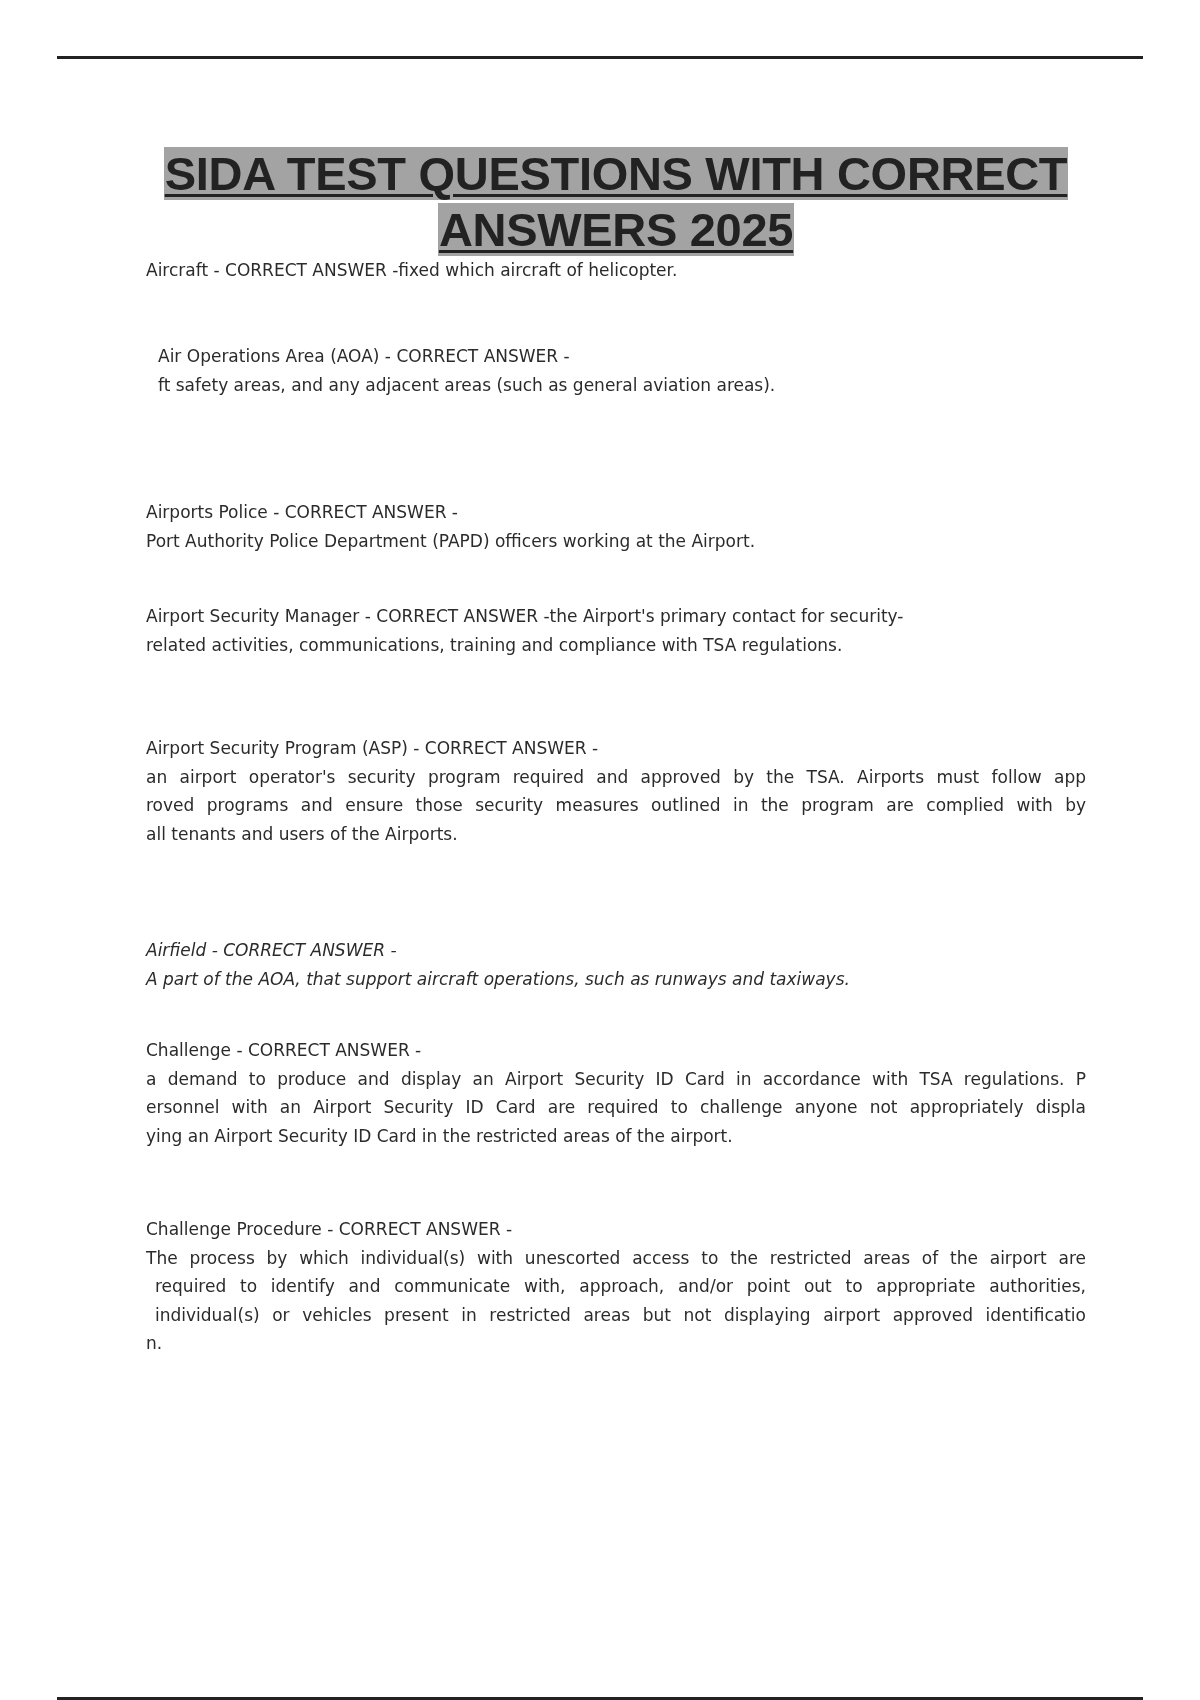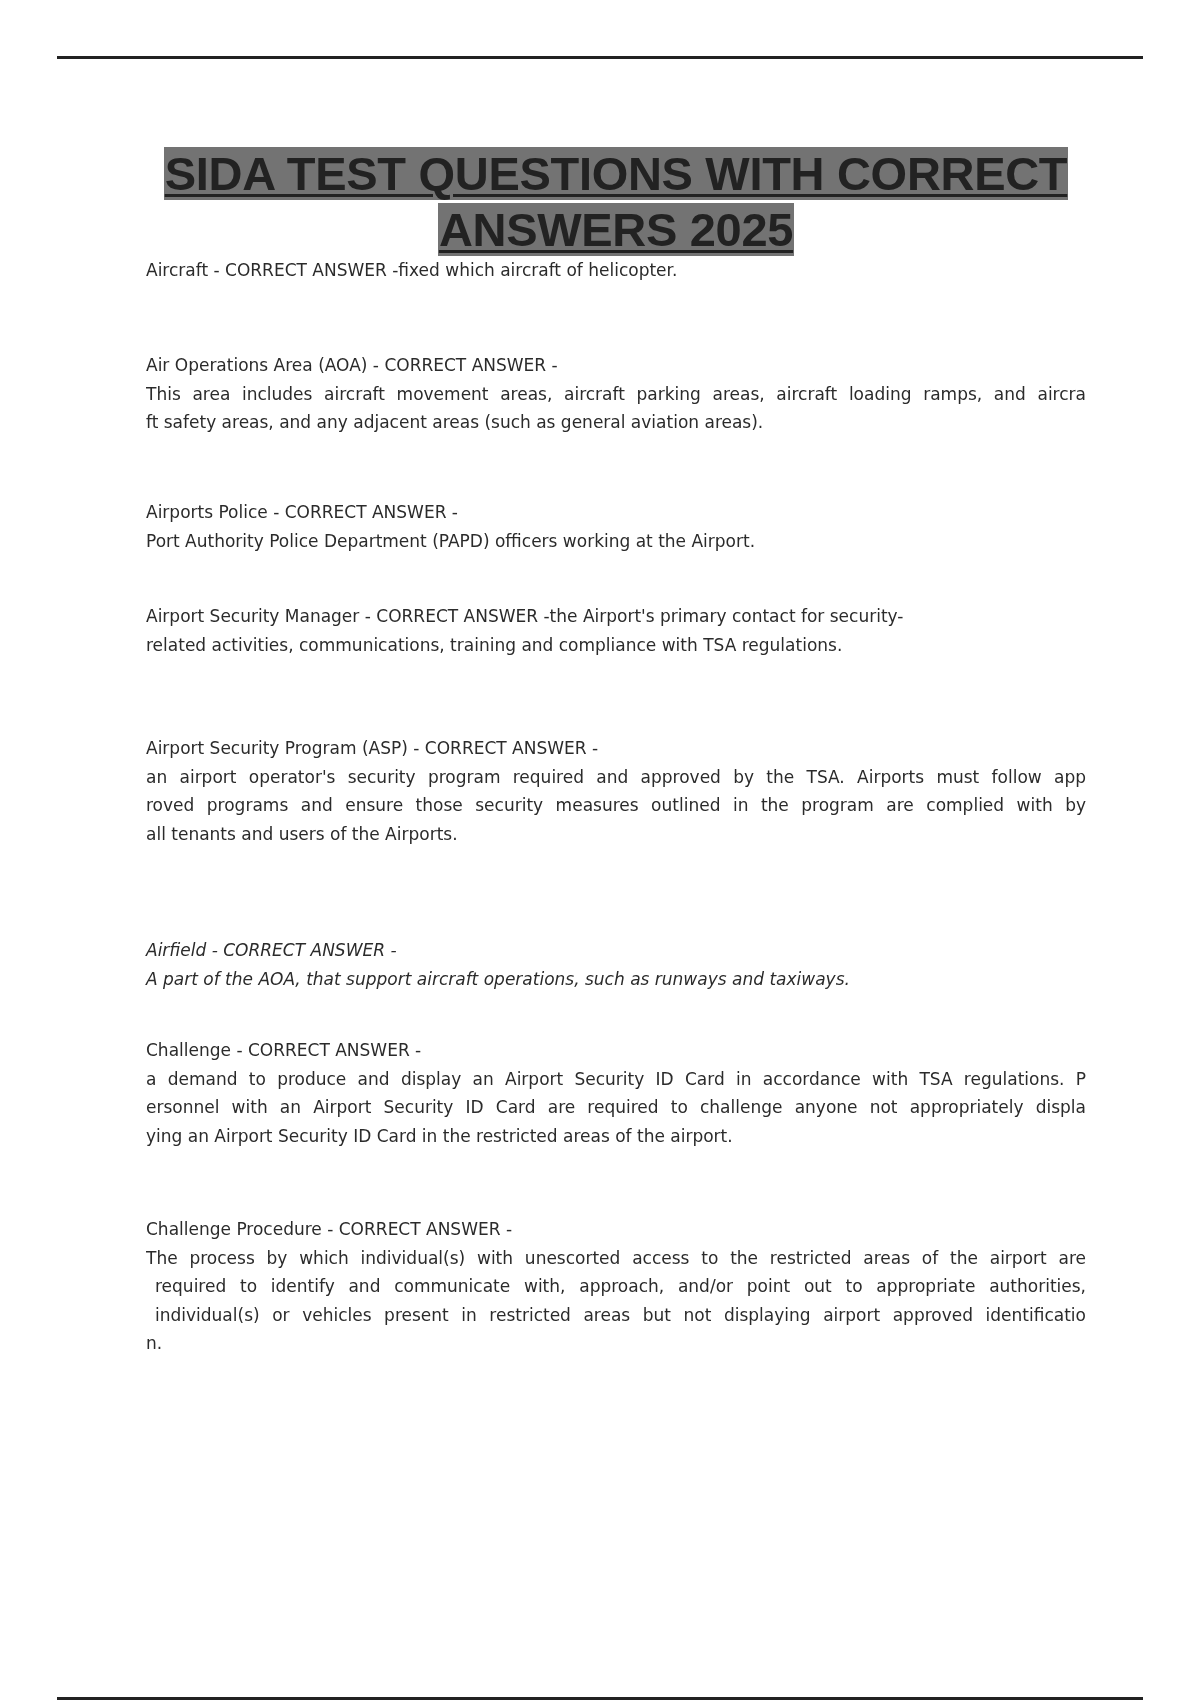--- a/index.html
+++ b/index.html
@@ -32,21 +32,21 @@
       width: 940px;
       text-align: center;
       font-family: "Liberation Sans", sans-serif;
       font-weight: bold;
       font-size: 47px;
       line-height: 56px;
       color: #222222;
       letter-spacing: -0.3px;
     }
     .title .hl {
-      background: #737373;
+      background: #a3a3a3;
       text-decoration: underline;
       text-decoration-thickness: 3px;
       text-underline-offset: 4px;
       padding: 0 1px;
       box-decoration-break: clone;
       -webkit-box-decoration-break: clone;
     }
 
     .entries {
       position: absolute;
@@ -84,23 +84,22 @@
   <span class="hl">SIDA TEST QUESTIONS WITH CORRECT</span><br>
   <span class="hl">ANSWERS 2025</span>
 </h1>
 
 <div class="entries">
 
   <div class="entry" style="top:0px;">
     <div class="line">Aircraft - CORRECT ANSWER -fixed which aircraft of helicopter.</div>
   </div>
 
-  <div class="entry" style="top:95px;">
+  <div class="entry" style="top:86px;margin-left:12px;">
     <div class="line">Air Operations Area (AOA) - CORRECT ANSWER -</div>
-    <div class="line justify" style="white-space: normal;">This area includes aircraft movement areas, aircraft parking areas, aircraft loading ramps, and aircra</div>
     <div class="line">ft safety areas, and any adjacent areas (such as general aviation areas).</div>
   </div>
 
   <div class="entry" style="top:242px;">
     <div class="line">Airports Police - CORRECT ANSWER -</div>
     <div class="line">Port Authority Police Department (PAPD) officers working at the Airport.</div>
   </div>
 
   <div class="entry" style="top:346px;">
     <div class="line">Airport Security Manager - CORRECT ANSWER -the Airport's primary contact for security-</div>

